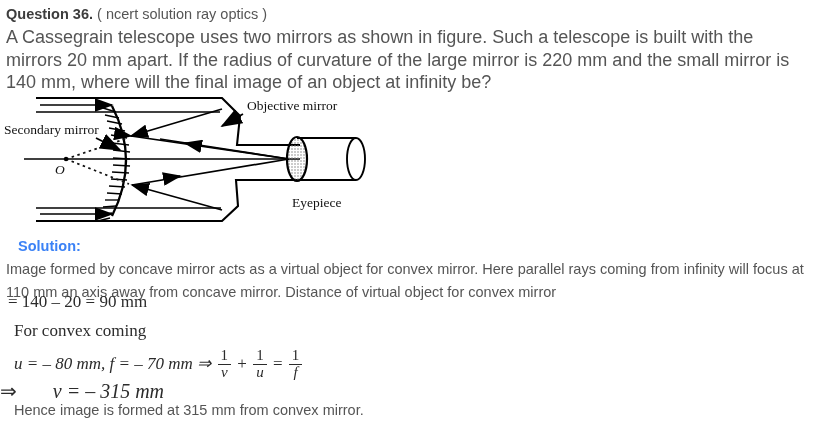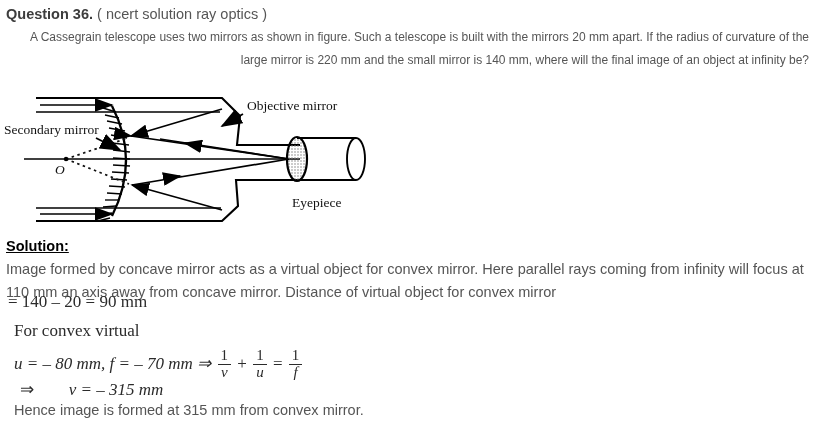--- a/index.html
+++ b/index.html
@@ -32,64 +32,62 @@
   }
   .q-head .qnum {
     font-weight: bold;
     color: #3d3d3d;
   }
   .q-body {
     position: absolute;
     left: 6px;
     top: 26px;
     width: 803px;
-    font-size: 12px;
+    font-size: 18px;
     line-height: 22.5px;
     color: #555555;
-    text-align: right;
   }
   .figure {
     position: absolute;
     left: 0px;
     top: 88px;
     width: 420px;
     height: 145px;
   }
   .figure svg {
     display: block;
   }
   .sol-label {
     position: absolute;
-    left: 6px;
+    left: 18px;
     top: 236px;
     font-size: 14.5px;
     font-weight: bold;
-    color: #000000;
+    color: #3b82f6;
     line-height: 20px;
-    text-decoration: underline;
   }
   .sol-body {
     position: absolute;
     left: 6px;
     top: 258px;
     width: 803px;
     font-size: 14.5px;
     line-height: 22.5px;
     color: #555555;
   }
   .math-line {
     position: absolute;
     font-family: "Liberation Serif", serif;
     color: #2b2b2b;
     white-space: nowrap;
   }
   .m1 { left: 8px;  top: 292px; font-size: 17px; }
   .m2 { left: 14px; top: 321px; font-size: 17px; }
   .m3 { left: 14px; top: 348px; font-size: 17px; }
-  .m4 { left: 20px;  top: 379px; font-size: 17px; }
+  .m4 { left: 0;  top: 379px; font-size: 20px; }
   .ital { font-style: italic; }
   .frac {
     display: inline-block;
     vertical-align: -0.55em;
     text-align: center;
     line-height: 1.06;
     margin: 0 2px;
     font-size: 15px;
   }
   .frac .num { display: block; padding: 0 3px; }
@@ -218,21 +216,21 @@
       <text class="fig-label" x="292" y="119">Eyepiece</text>
     </svg>
   </div>
 
   <div class="sol-label">Solution:</div>
 
   <div class="sol-body">Image formed by concave mirror acts as a virtual object for convex mirror. Here parallel rays coming from infinity will focus at 110 mm an axis away from concave mirror. Distance of virtual object for convex mirror</div>
 
   <div class="math-line m1">= 140 – 20 = 90 mm</div>
 
-  <div class="math-line m2">For convex virtual</div>
+  <div class="math-line m2">For convex coming</div>
 
   <div class="math-line m3">
     <span class="ital">u = – 80 mm, f = – 70 mm ⇒</span>
     <span class="frac">
       <span class="num">1</span>
       <span class="den">v</span>
     </span>
     <span>+</span>
     <span class="frac">
       <span class="num">1</span>

